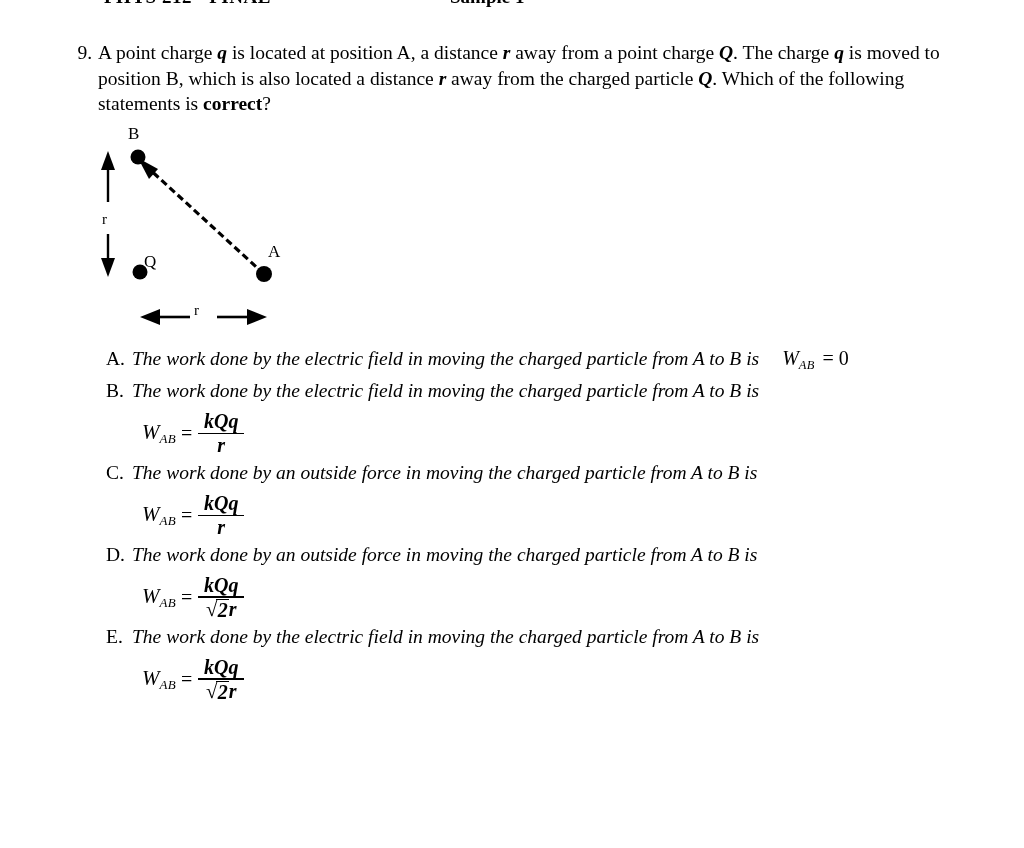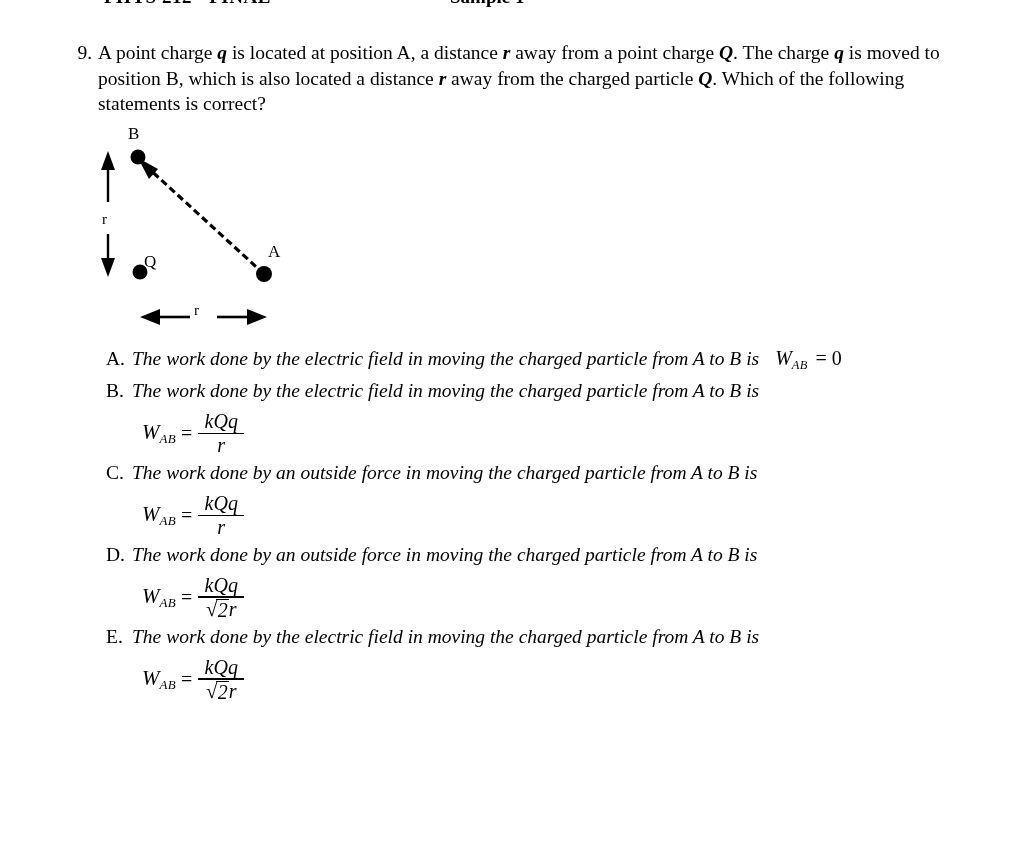--- a/index.html
+++ b/index.html
@@ -63,21 +63,21 @@
     margin-left: 36px;
     font-size: 19.5px;
     line-height: 25.5px;
     text-align: left;
   }
   .var {
     font-style: italic;
     font-weight: bold;
   }
   .bold {
-    font-weight: normal;
+    font-weight: bold;
     margin-top: 36px;
   }
 
   
   #figure {
     position: absolute;
     left: 84px;
     top: 122px;
     width: 320px;
     height: 215px;
@@ -113,21 +113,21 @@
     white-space: nowrap;
   }
   .choice-letter {
     width: 26px;
     flex: 0 0 26px;
   }
   .choice-text { flex: 0 0 auto; font-style: italic; }
 
   
   .inline-math {
-    margin-left: 16px;
+    margin-left: 23px;
     font-style: italic;
     font-size: 20px;
   }
   .inline-math .sub {
     font-size: 12.5px;
     font-style: italic;
     vertical-align: -0.28em;
     letter-spacing: 0.2px;
   }
   .inline-math .eqz {
@@ -154,20 +154,21 @@
   .formula .eq {
     margin: 0 6px 0 5px;
     font-size: 20px;
   }
   .frac {
     display: inline-flex;
     flex-direction: column;
     align-items: center;
     font-style: italic;
     line-height: 1.02;
+    font-weight: bold;
   }
   .frac .num {
     font-size: 20px;
     padding: 0 4px 1px 4px;
   }
   .frac .bar {
     width: 100%;
     min-width: 46px;
     height: 1.6px;
     background: #000;

